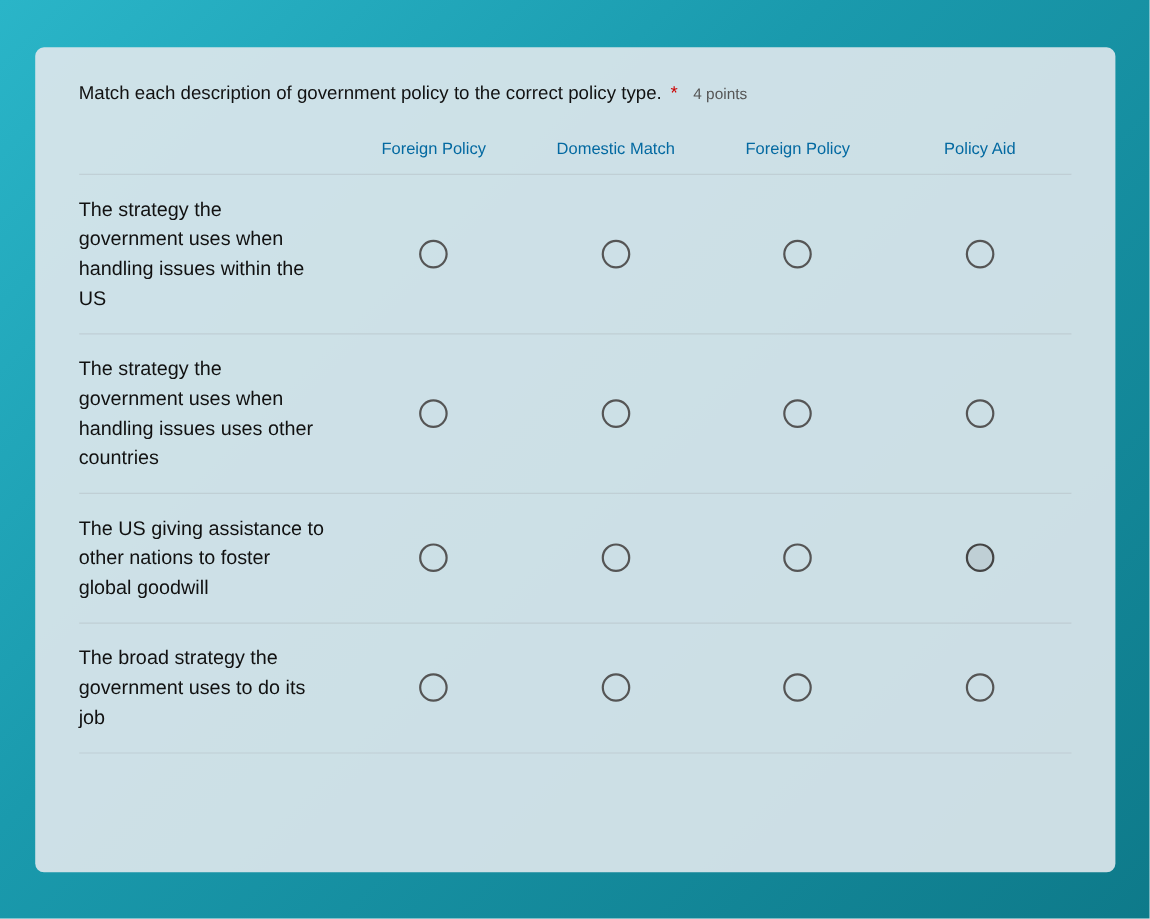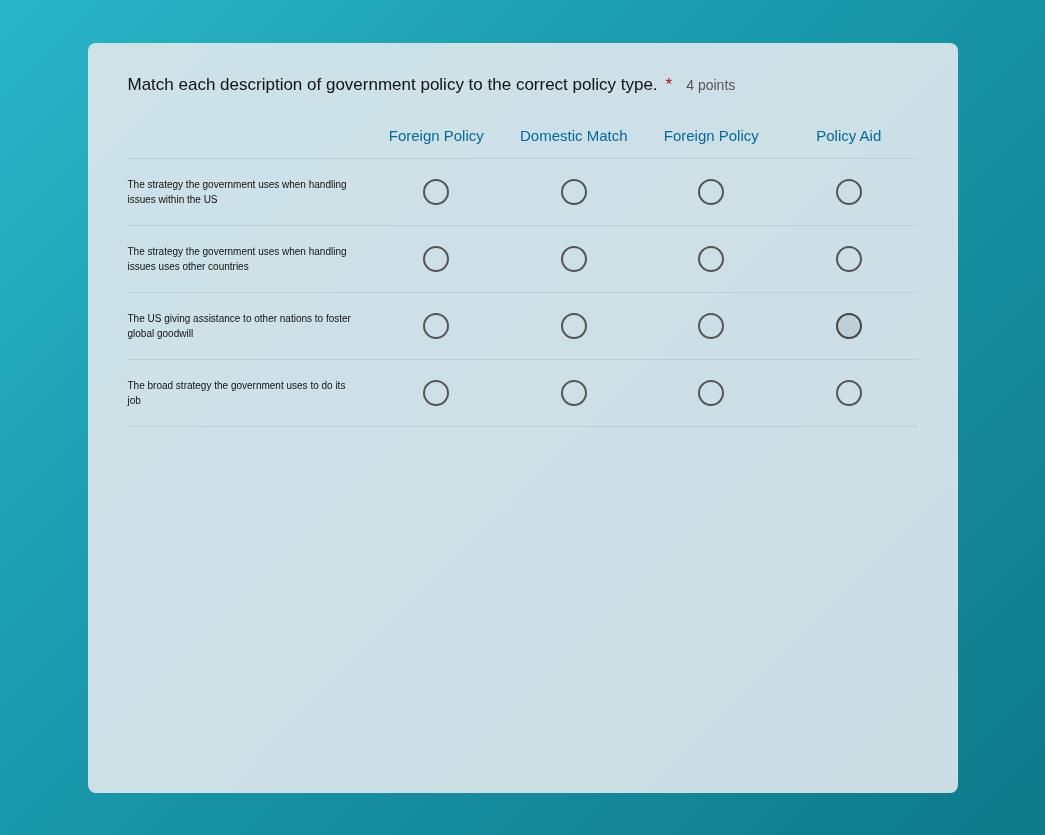--- a/index.html
+++ b/index.html
@@ -11,21 +11,21 @@
       display: flex;
       align-items: center;
       justify-content: center;
       font-family: Arial, sans-serif;
     }
 
     .card {
       background: rgba(220, 230, 235, 0.92);
       border-radius: 8px;
       padding: 32px 40px 36px 40px;
-      width: 870px;
+      width: 982px;
       min-height: 750px;
     }
 
     .question-header {
       display: flex;
       align-items: baseline;
       gap: 8px;
       margin-bottom: 28px;
     }
 
@@ -75,21 +75,21 @@
       align-items: center;
       padding: 18px 0;
       border-top: 1px solid rgba(180,190,195,0.5);
     }
 
     .row:last-child {
       border-bottom: 1px solid rgba(180,190,195,0.5);
     }
 
     .row-label {
-      font-size: 10px;
+      font-size: 18px;
       color: #111;
       line-height: 1.5;
       padding-right: 16px;
     }
 
     .radio-cell {
       display: flex;
       align-items: center;
       justify-content: center;
     }

